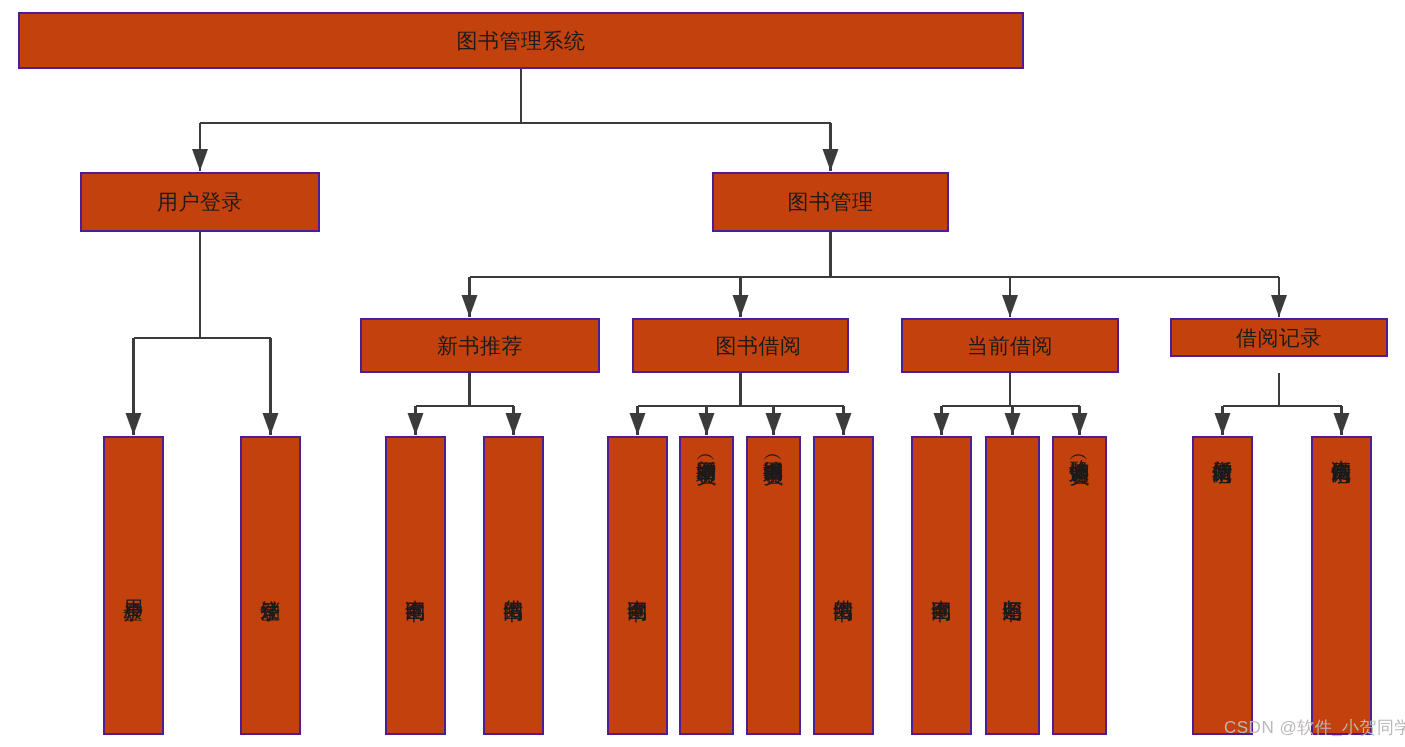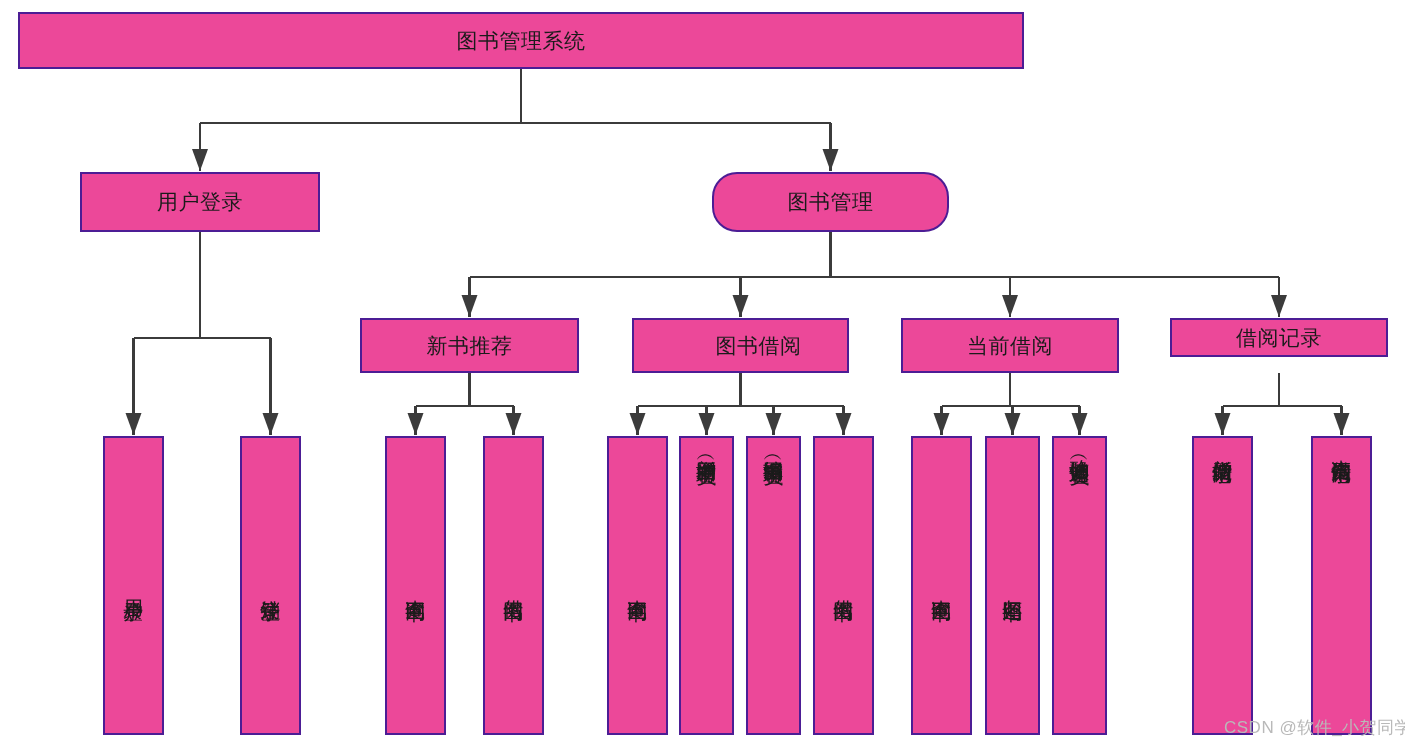--- a/index.html
+++ b/index.html
@@ -21,21 +21,21 @@
     position: absolute;
     left: 0;
     top: 0;
     width: 1405px;
     height: 747px;
   }
   .node-box {
     position: absolute;
     box-sizing: border-box;
     border: 2px solid #4c1d95;
-    background: #ec4899;
+    background: #c2410c;
     display: flex;
     align-items: center;
     justify-content: center;
     color: #1b1b1b;
   }
   .node-box.level-root {
     border-width: 2px;
   }
   .node-label-h {
     font-size: 21px;
@@ -131,25 +131,25 @@
       <polygon points="1333.5,413 1349.5,413 1341.5,435" fill="#3b3b3b"></polygon>
     </svg>
 
   <div class="node-box level-root" style="left: 18px; top: 12px; width: 1006px; height: 57px;">
     <span class="node-label-h">图书管理系统</span>
   </div>
 
   <div class="node-box" style="left: 80px; top: 172px; width: 240px; height: 60px;">
     <span class="node-label-h">用户登录</span>
   </div>
-  <div class="node-box" style="left: 712px; top: 172px; width: 237px; height: 60px; border-radius: 25px;">
+  <div class="node-box" style="left: 712px; top: 172px; width: 237px; height: 60px;">
     <span class="node-label-h">图书管理</span>
   </div>
 
-  <div class="node-box" style="left: 360px; top: 318px; width: 219px; height: 55px;">
+  <div class="node-box" style="left: 360px; top: 318px; width: 240px; height: 55px;">
     <span class="node-label-h">新书推荐</span>
   </div>
   <div class="node-box" style="left: 632px; top: 318px; width: 217px; height: 55px; padding-left: 36px;">
     <span class="node-label-h">图书借阅</span>
   </div>
   <div class="node-box" style="left: 901px; top: 318px; width: 218px; height: 55px;">
     <span class="node-label-h">当前借阅</span>
   </div>
   <div class="node-box" style="left: 1170px; top: 318px; width: 218px; height: 39px;">
     <span class="node-label-h">借阅记录</span>

